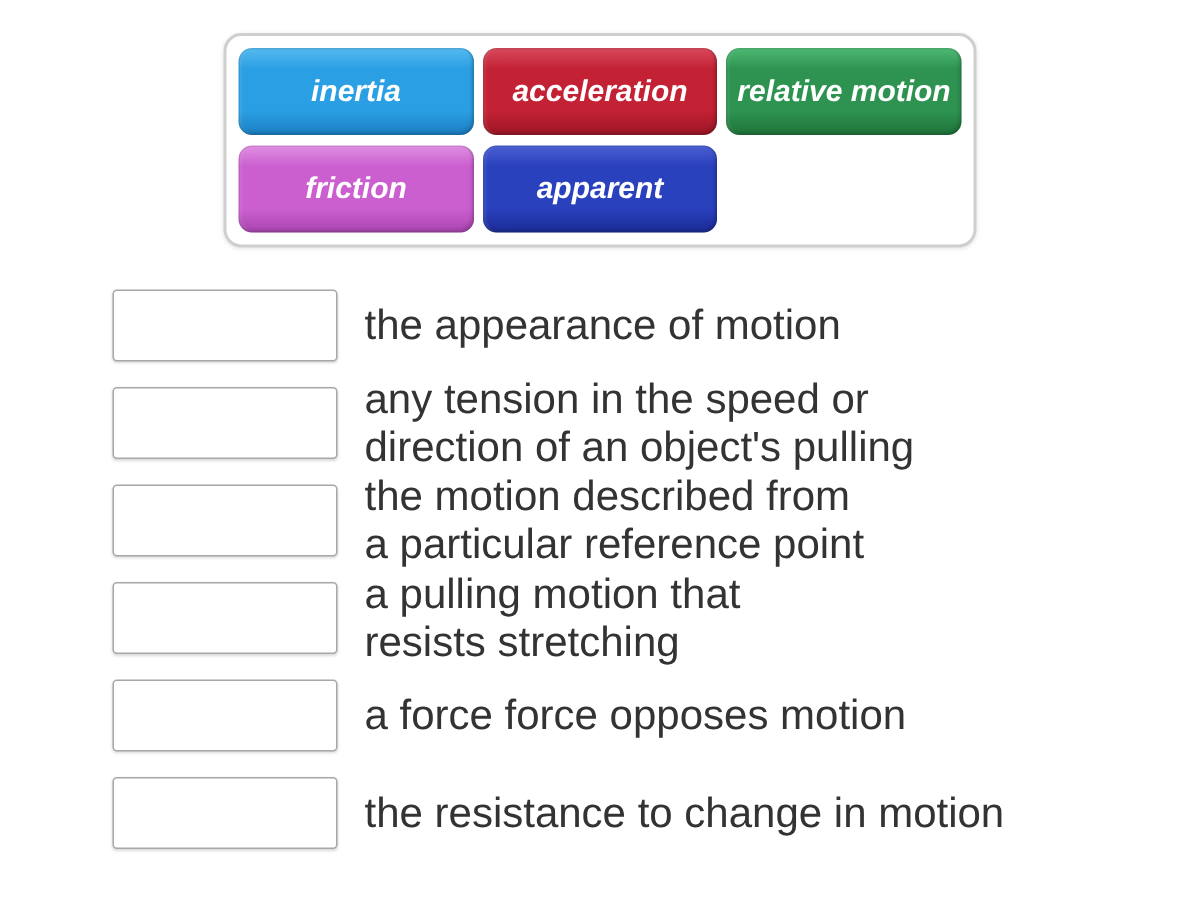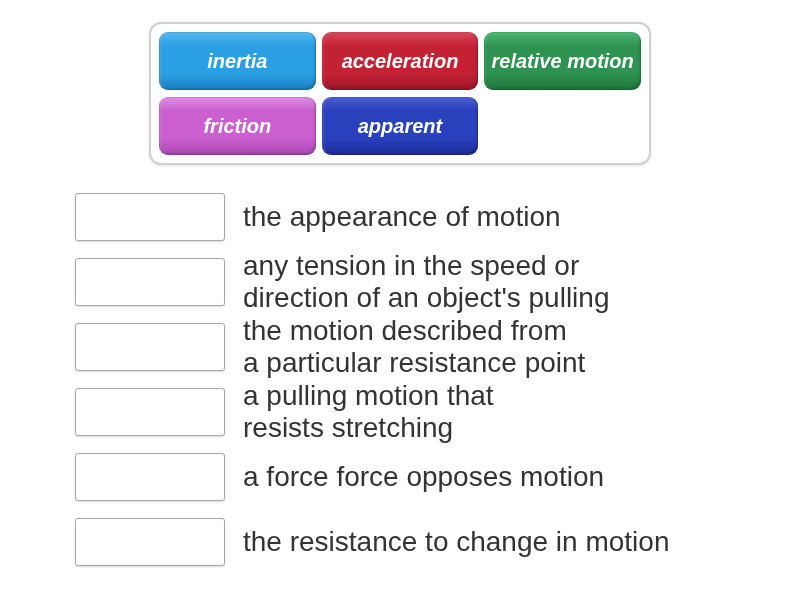--- a/index.html
+++ b/index.html
@@ -125,21 +125,21 @@
       <div class="def">
         <span>any tension in the speed or</span>
         <span>direction of an object's pulling</span>
       </div>
     </div>
 
     <div class="row">
       <div class="slot"></div>
       <div class="def">
         <span>the motion described from</span>
-        <span>a particular resistance point</span>
+        <span>a particular reference point</span>
       </div>
     </div>
 
     <div class="row">
       <div class="slot"></div>
       <div class="def">
         <span>a pulling motion that</span>
         <span>resists stretching</span>
       </div>
     </div>

